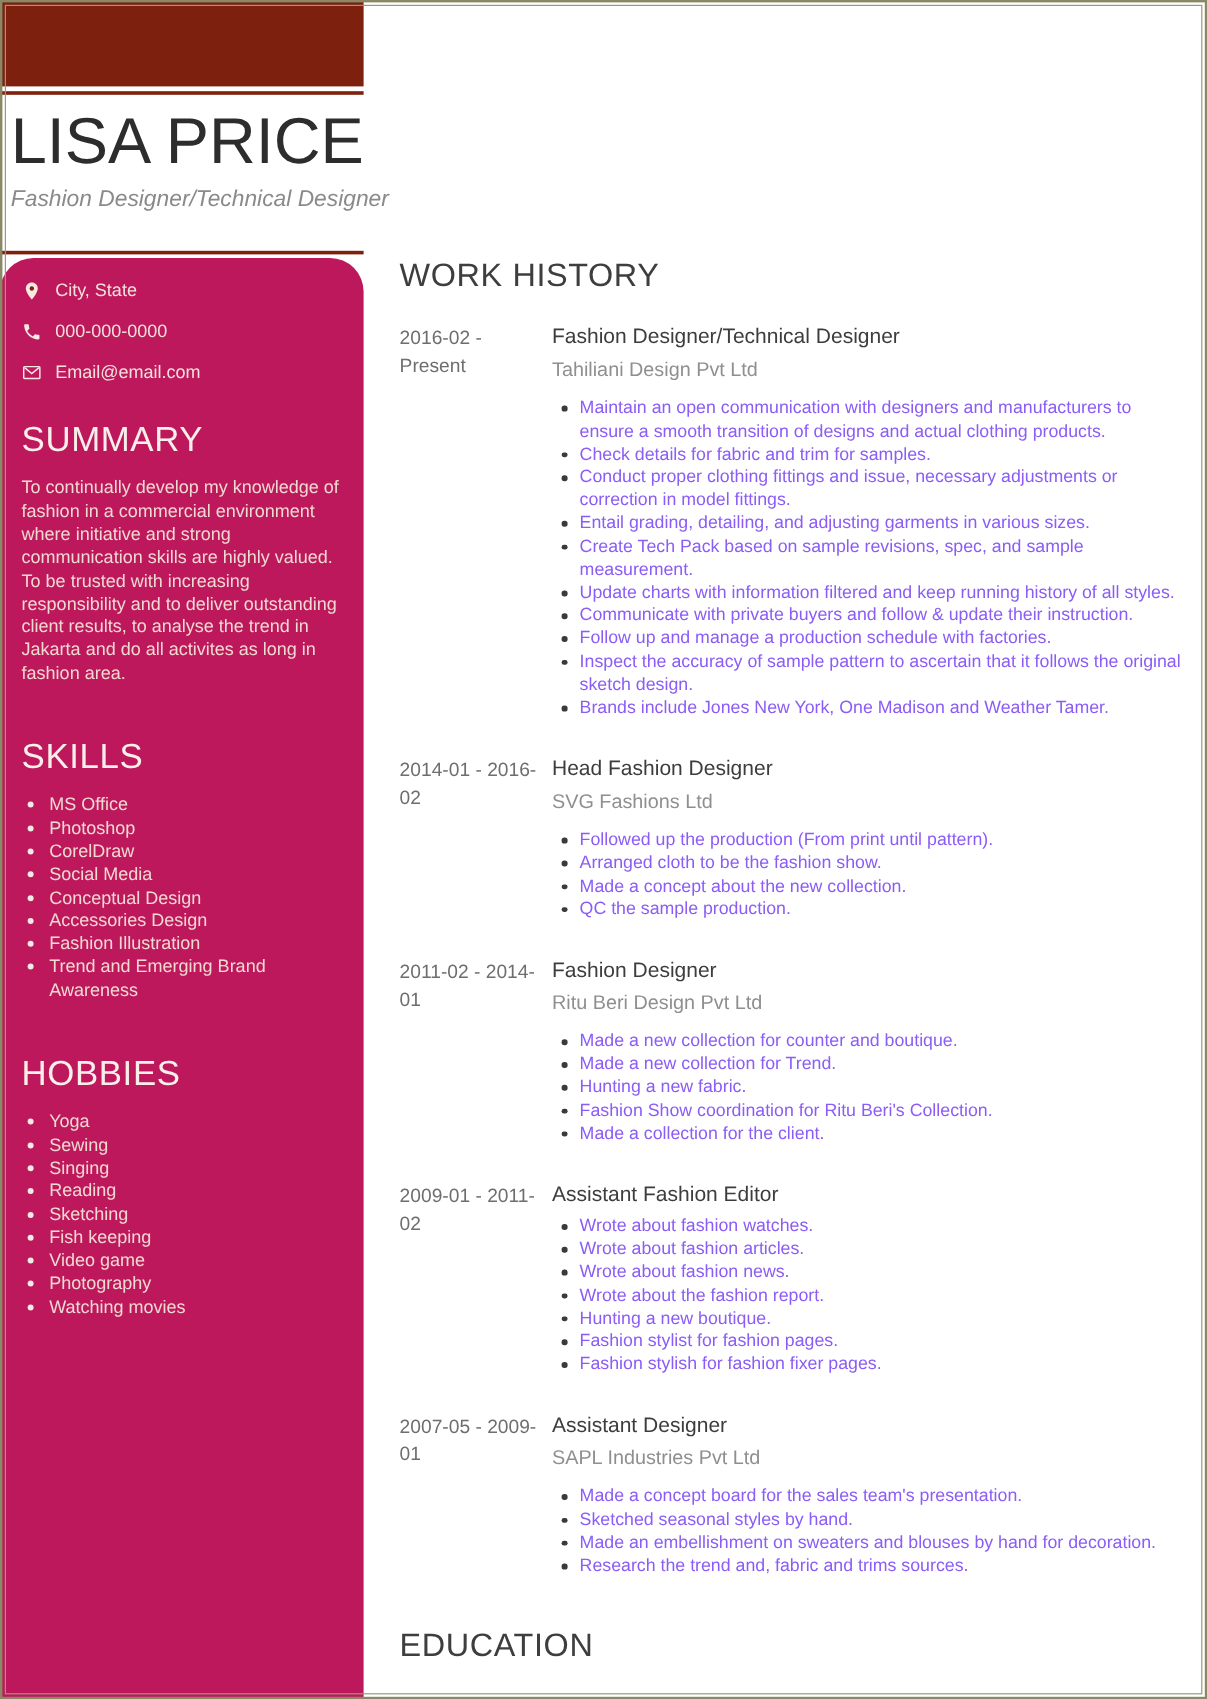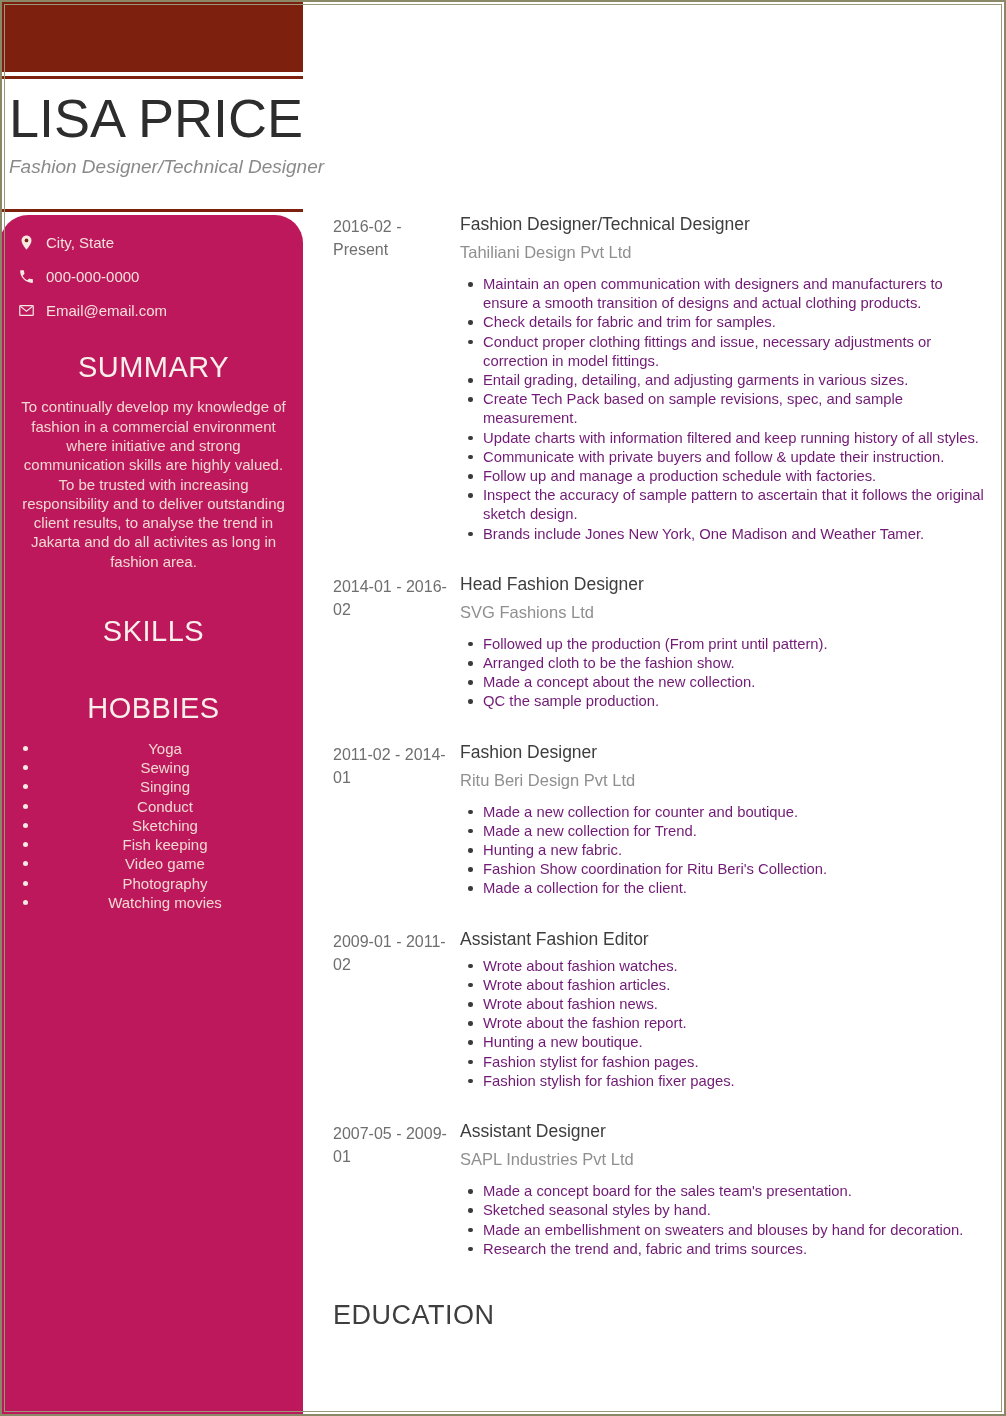--- a/index.html
+++ b/index.html
@@ -24,35 +24,35 @@
   .sidebar{
     position:absolute;left:0;top:215px;width:303px;height:1379px;background:#be185d;
     box-sizing:border-box;padding:16px 14px 0 18px;color:#f0d9d1;overflow:hidden;border-radius:28px;
   }
   .contact{margin-bottom:30px;}
   .contact-row{display:flex;align-items:center;gap:11px;margin-bottom:12px;font-size:15px;color:#f2e1da;height:22px;}
   .cicon{width:17px;height:17px;flex:0 0 17px;display:flex;align-items:center;justify-content:center;}
   .cicon svg{width:17px;height:17px;display:block;}
 
   .side-heading{font-size:29px;font-weight:300;color:#f8efeb;letter-spacing:0.5px;line-height:1.15;margin:0;}
-  .side-section{margin-bottom:44px;text-align:center;}
+  .side-section{margin-bottom:44px;}
   .summary-text{margin-top:13px;font-size:15px;line-height:19.3px;color:#f0d9d1;}
   .side-list{margin:13px 0 0;padding:0;list-style:none;}
   .side-list li{position:relative;padding-left:23px;font-size:15px;line-height:19.3px;color:#f0d9d1;}
   .side-list li::before{content:'';position:absolute;left:5px;top:7px;width:5px;height:5px;border-radius:50%;background:#f5e9e4;}
 
   .main{position:absolute;left:333px;top:213px;width:656px;}
   .main-heading{font-size:27px;font-weight:300;color:#3e3e3e;letter-spacing:0.5px;margin:0 0 24px;line-height:1.2;}
   .entry{display:flex;margin-bottom:29px;}
   .entry-date{flex:0 0 127px;font-size:16px;color:#6e6e6e;line-height:23px;white-space:pre-line;padding-top:2px;}
   .entry-body{flex:1;min-width:0;}
   .entry-title{font-size:17.5px;color:#3d3d3d;line-height:22px;margin:0 0 7px;}
   .entry-company{font-size:16.5px;color:#8f8f8f;line-height:21px;margin:0 0 12px;}
   .entry-bullets{margin:0;padding:0;list-style:none;}
-  .entry-bullets li{position:relative;padding-left:23px;font-size:14.8px;color:#701a75;line-height:19.2px;}
+  .entry-bullets li{position:relative;padding-left:23px;font-size:14.8px;color:#8b5cf6;line-height:19.2px;}
   .entry-bullets li::before{content:'';position:absolute;left:8px;top:7px;width:4.5px;height:4.5px;border-radius:50%;background:#3a3a3a;}
   .education{margin-top:40px;}
 </style>
 </head>
 <body>
 
 <div class="page">
 
   <div class="top-band"></div>
   <div class="top-rule"></div>
@@ -95,51 +95,70 @@
       </div>
     </div>
 
     <div class="side-section">
       <h2 class="side-heading">SUMMARY</h2>
       <div class="summary-text">To continually develop my knowledge of fashion in a commercial environment where initiative and strong communication skills are highly valued. To be trusted with increasing responsibility and to deliver outstanding client results, to analyse the trend in Jakarta and do all activites as long in fashion area.</div>
     </div>
 
     <div class="side-section">
       <h2 class="side-heading">SKILLS</h2>
+      <ul class="side-list">
+
+          <li>MS Office</li>
+
+          <li>Photoshop</li>
+
+          <li>CorelDraw</li>
+
+          <li>Social Media</li>
+
+          <li>Conceptual Design</li>
+
+          <li>Accessories Design</li>
+
+          <li>Fashion Illustration</li>
+
+          <li>Trend and Emerging Brand Awareness</li>
+        </ul>
     </div>
 
     <div class="side-section">
       <h2 class="side-heading">HOBBIES</h2>
       <ul class="side-list">
 
           <li>Yoga</li>
 
           <li>Sewing</li>
 
           <li>Singing</li>
 
-          <li>Conduct</li>
+          <li>Reading</li>
 
           <li>Sketching</li>
 
           <li>Fish keeping</li>
 
           <li>Video game</li>
 
           <li>Photography</li>
 
           <li>Watching movies</li>
         </ul>
     </div>
 
   </div>
 
   <div class="main">
 
     <div class="work-history">
+      <h1 class="main-heading">WORK HISTORY</h1>
       <div>
 
           <div class="entry">
             <div class="entry-date">2016-02 -
 Present</div>
             <div class="entry-body">
               <div class="entry-title">Fashion Designer/Technical Designer</div>
               <div class="entry-company">Tahiliani Design Pvt Ltd</div>
               <ul class="entry-bullets">
 

